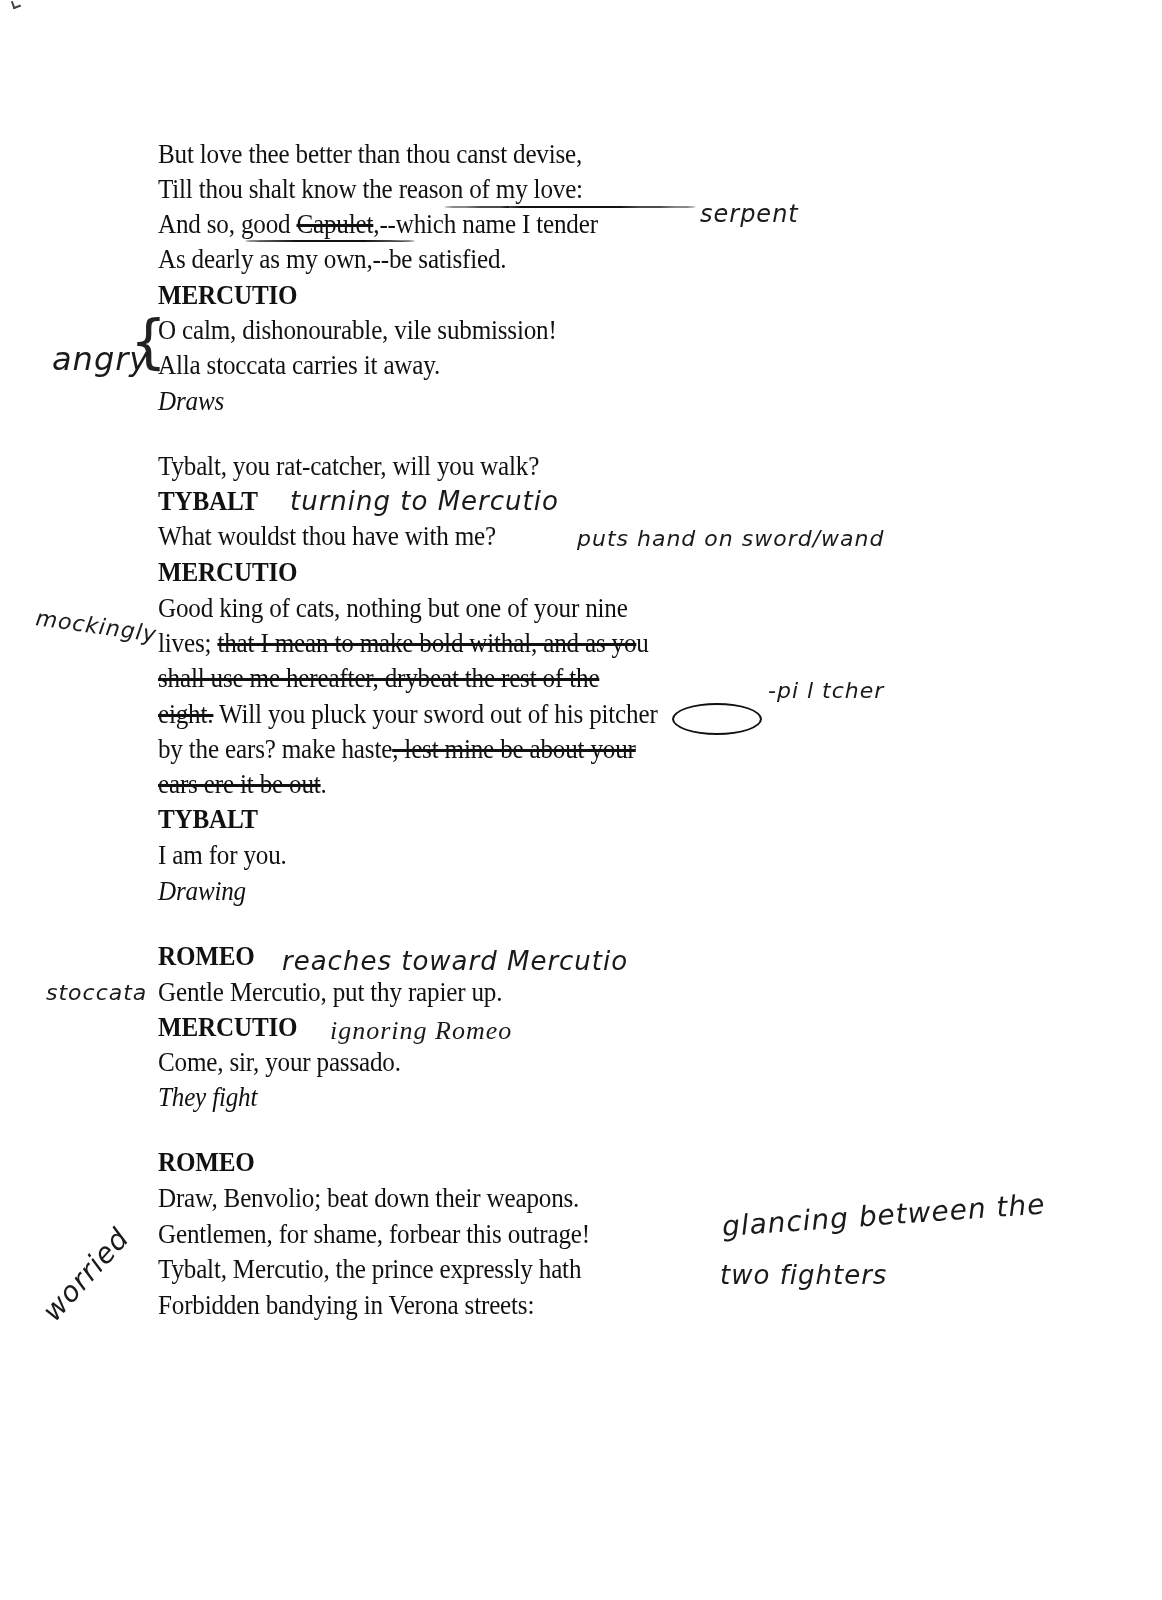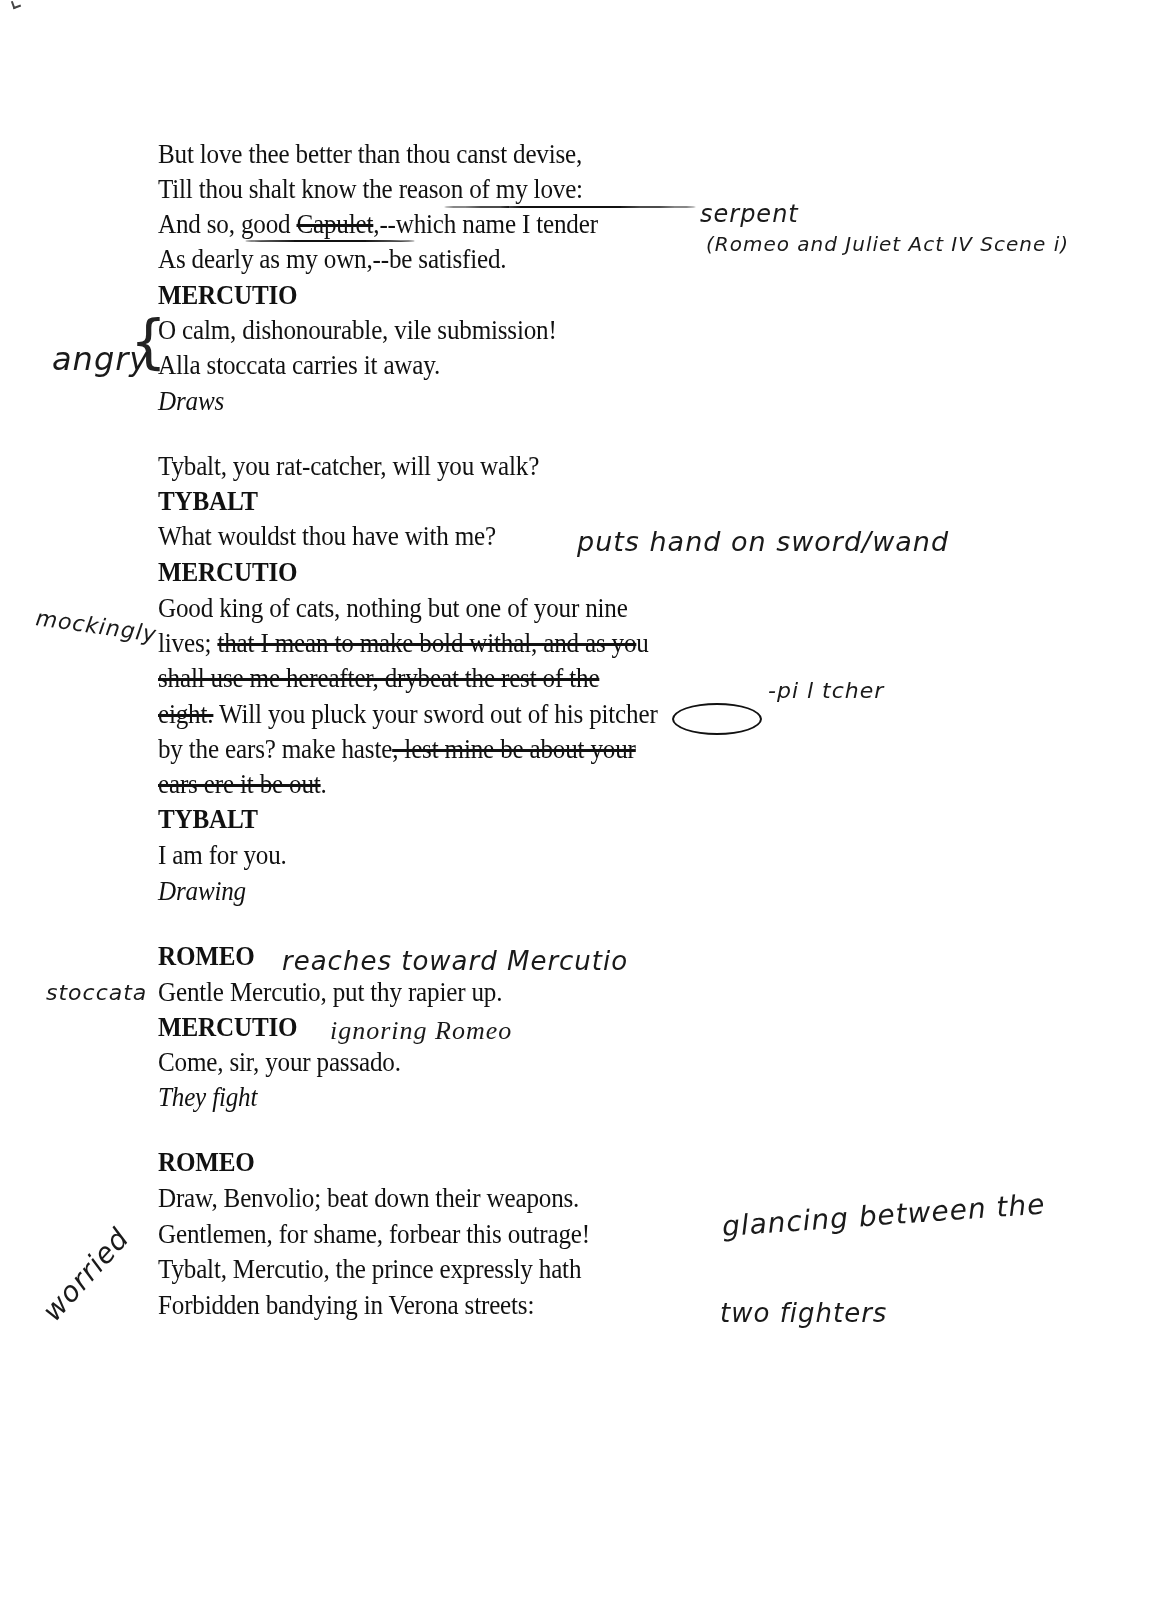--- a/index.html
+++ b/index.html
@@ -62,24 +62,24 @@
   <div class="line" style="top:1218px">Gentlemen, for shame, forbear this outrage!</div>
   <div class="line" style="top:1253px">Tybalt, Mercutio, the prince expressly hath</div>
   <div class="line" style="top:1289px">Forbidden bandying in Verona streets:</div>
 
   <div class="underline-mark" style="left:432px; top:206px; width:252px;"></div>
   <div class="underline-mark" style="left:233px; top:240px; width:170px;"></div>
   <div class="circle-mark" style="left:660px; top:703px; width:86px; height:28px;"></div>
   <div class="brace" style="left:118px; top:313px;">{</div>
 
   <div class="hand" style="left:688px; top:200px;">serpent</div>
-  <div class="hand" style="left:694px; top:232px; font-size:20px;">(Romeo and Juliet Act IV Scene i)</div>
   <div class="hand" style="left:40px; top:340px; font-size:32px;">angry</div>
-  <div class="hand" style="left:565px; top:526px; font-size:27px;">puts hand on sword/wand</div>
+  <div class="hand" style="left:278px; top:486px; font-size:26px;">turning to Mercutio</div>
+  <div class="hand" style="left:565px; top:526px; font-size:22px;">puts hand on sword/wand</div>
   <div class="hand" style="left:24px; top:605px; font-size:22px; transform:rotate(8deg);">mockingly</div>
   <div class="hand" style="left:756px; top:678px; font-size:22px;">-pi l tcher</div>
   <div class="hand" style="left:270px; top:946px; font-size:26px;">reaches toward Mercutio</div>
   <div class="hand" style="left:34px; top:980px; font-size:22px;">stoccata</div>
   <div class="hand" style="left:318px; top:1016px; font-size:26px;font-family:Liberation Serif, serif;">ignoring Romeo</div>
   <div class="hand" style="left:36px; top:1300px; font-size:28px; transform:rotate(-48deg);">worried</div>
   <div class="hand" style="left:710px; top:1210px; font-size:28px; transform:rotate(-4deg);">glancing between the</div>
-  <div class="hand" style="left:708px; top:1260px; font-size:26px;margin-top:38px;">two fighters</div>
+  <div class="hand" style="left:708px; top:1260px; font-size:26px;">two fighters</div>
 </div>
 
 </body></html>

